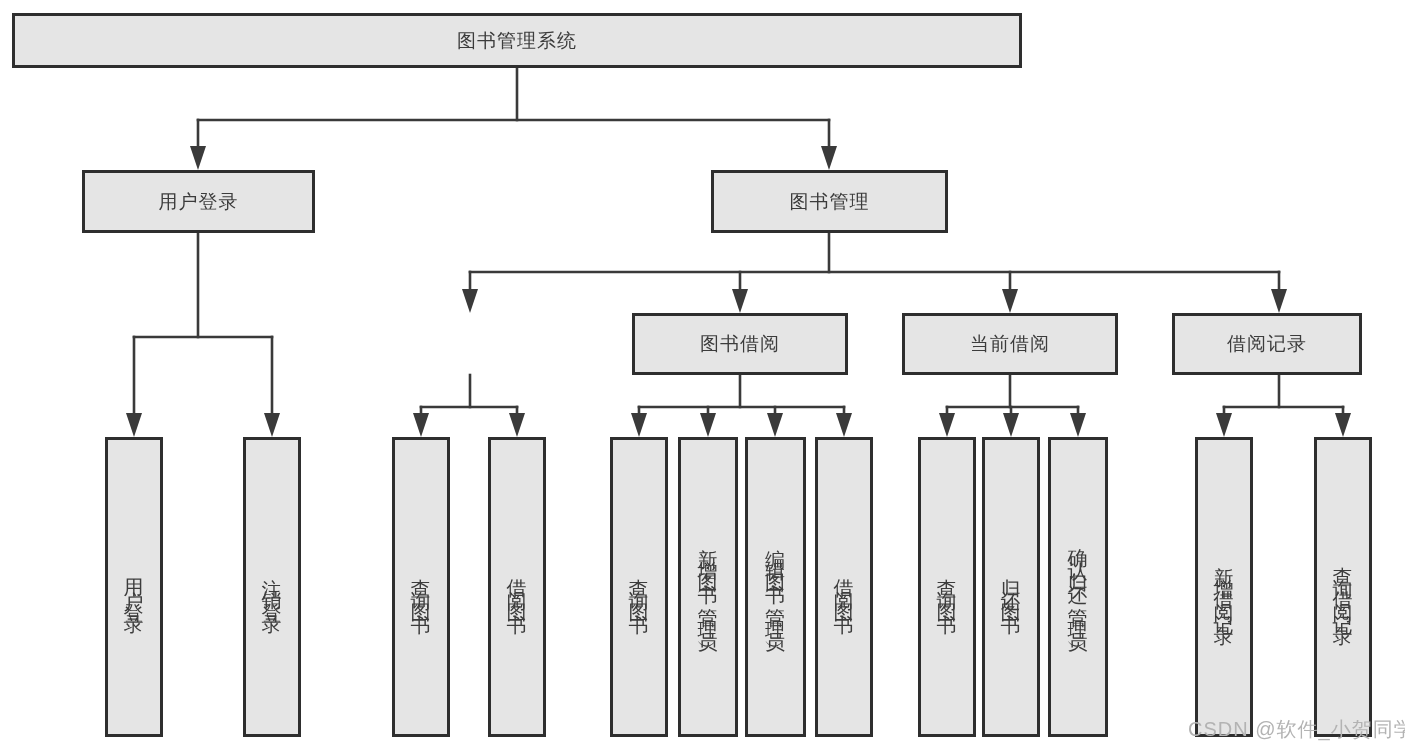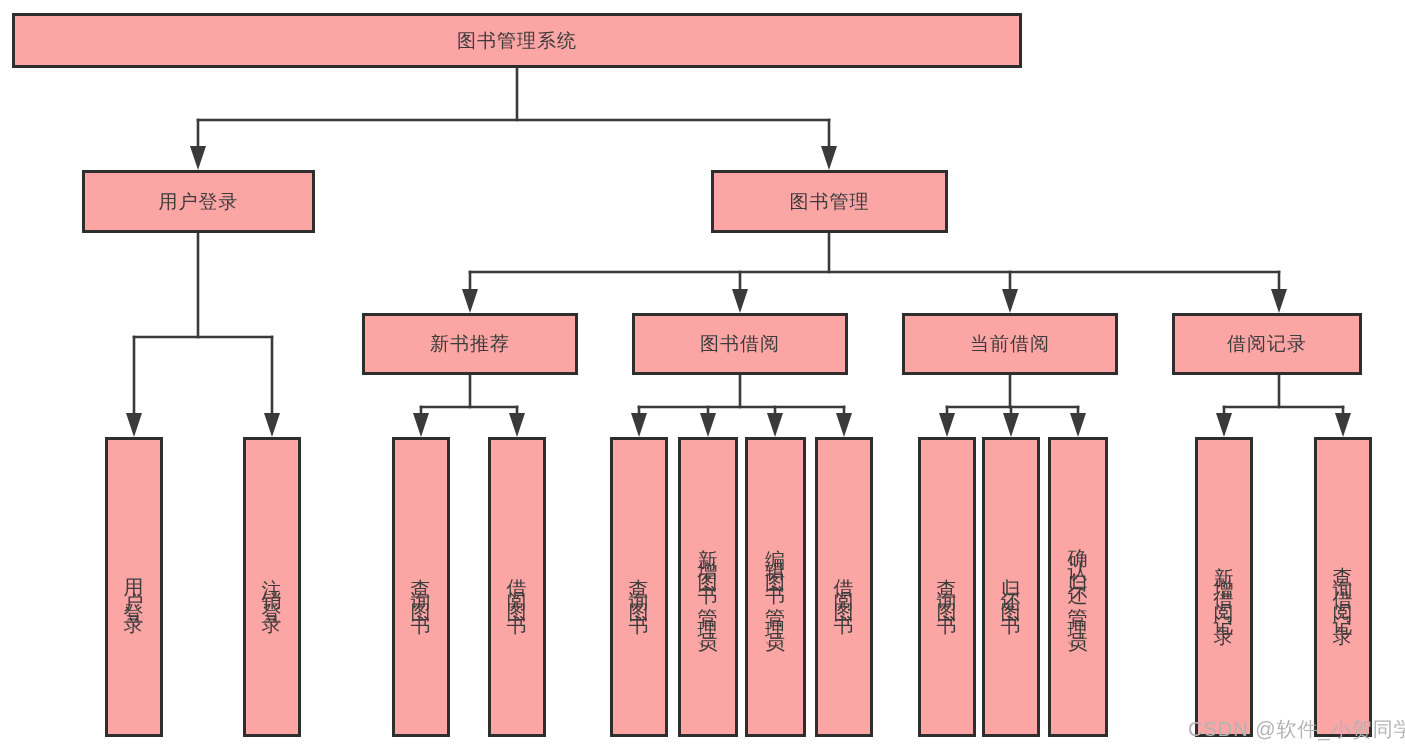--- a/index.html
+++ b/index.html
@@ -8,21 +8,21 @@
     width: 1405px;
     height: 747px;
     background: #ffffff;
     font-family: "Liberation Sans", "DejaVu Sans", sans-serif;
     overflow: hidden;
   }
   #wires { position: absolute; left: 0; top: 0; z-index: 1; }
   .node {
     position: absolute;
     box-sizing: border-box;
-    background: #fca5a5;
+    background: #e5e5e5;
     border: 3px solid #2e2e2e;
     display: flex;
     align-items: center;
     justify-content: center;
     z-index: 2;
     color: #3c3c3c;
   }
   .hbox { font-size: 19px; letter-spacing: 1px; }
   .leaf { top: 437px; width: 58px; height: 300px; }
   .vtext {
@@ -135,23 +135,20 @@
     <span>图书管理系统</span>
   </div>
 
   <div id="n-l2a" class="node hbox">
     <span>用户登录</span>
   </div>
   <div id="n-l2b" class="node hbox">
     <span>图书管理</span>
   </div>
 
-  <div id="n-l3a" class="node hbox">
-    <span>新书推荐</span>
-  </div>
   <div id="n-l3b" class="node hbox">
     <span>图书借阅</span>
   </div>
   <div id="n-l3c" class="node hbox">
     <span>当前借阅</span>
   </div>
   <div id="n-l3d" class="node hbox">
     <span>借阅记录</span>
   </div>
 

